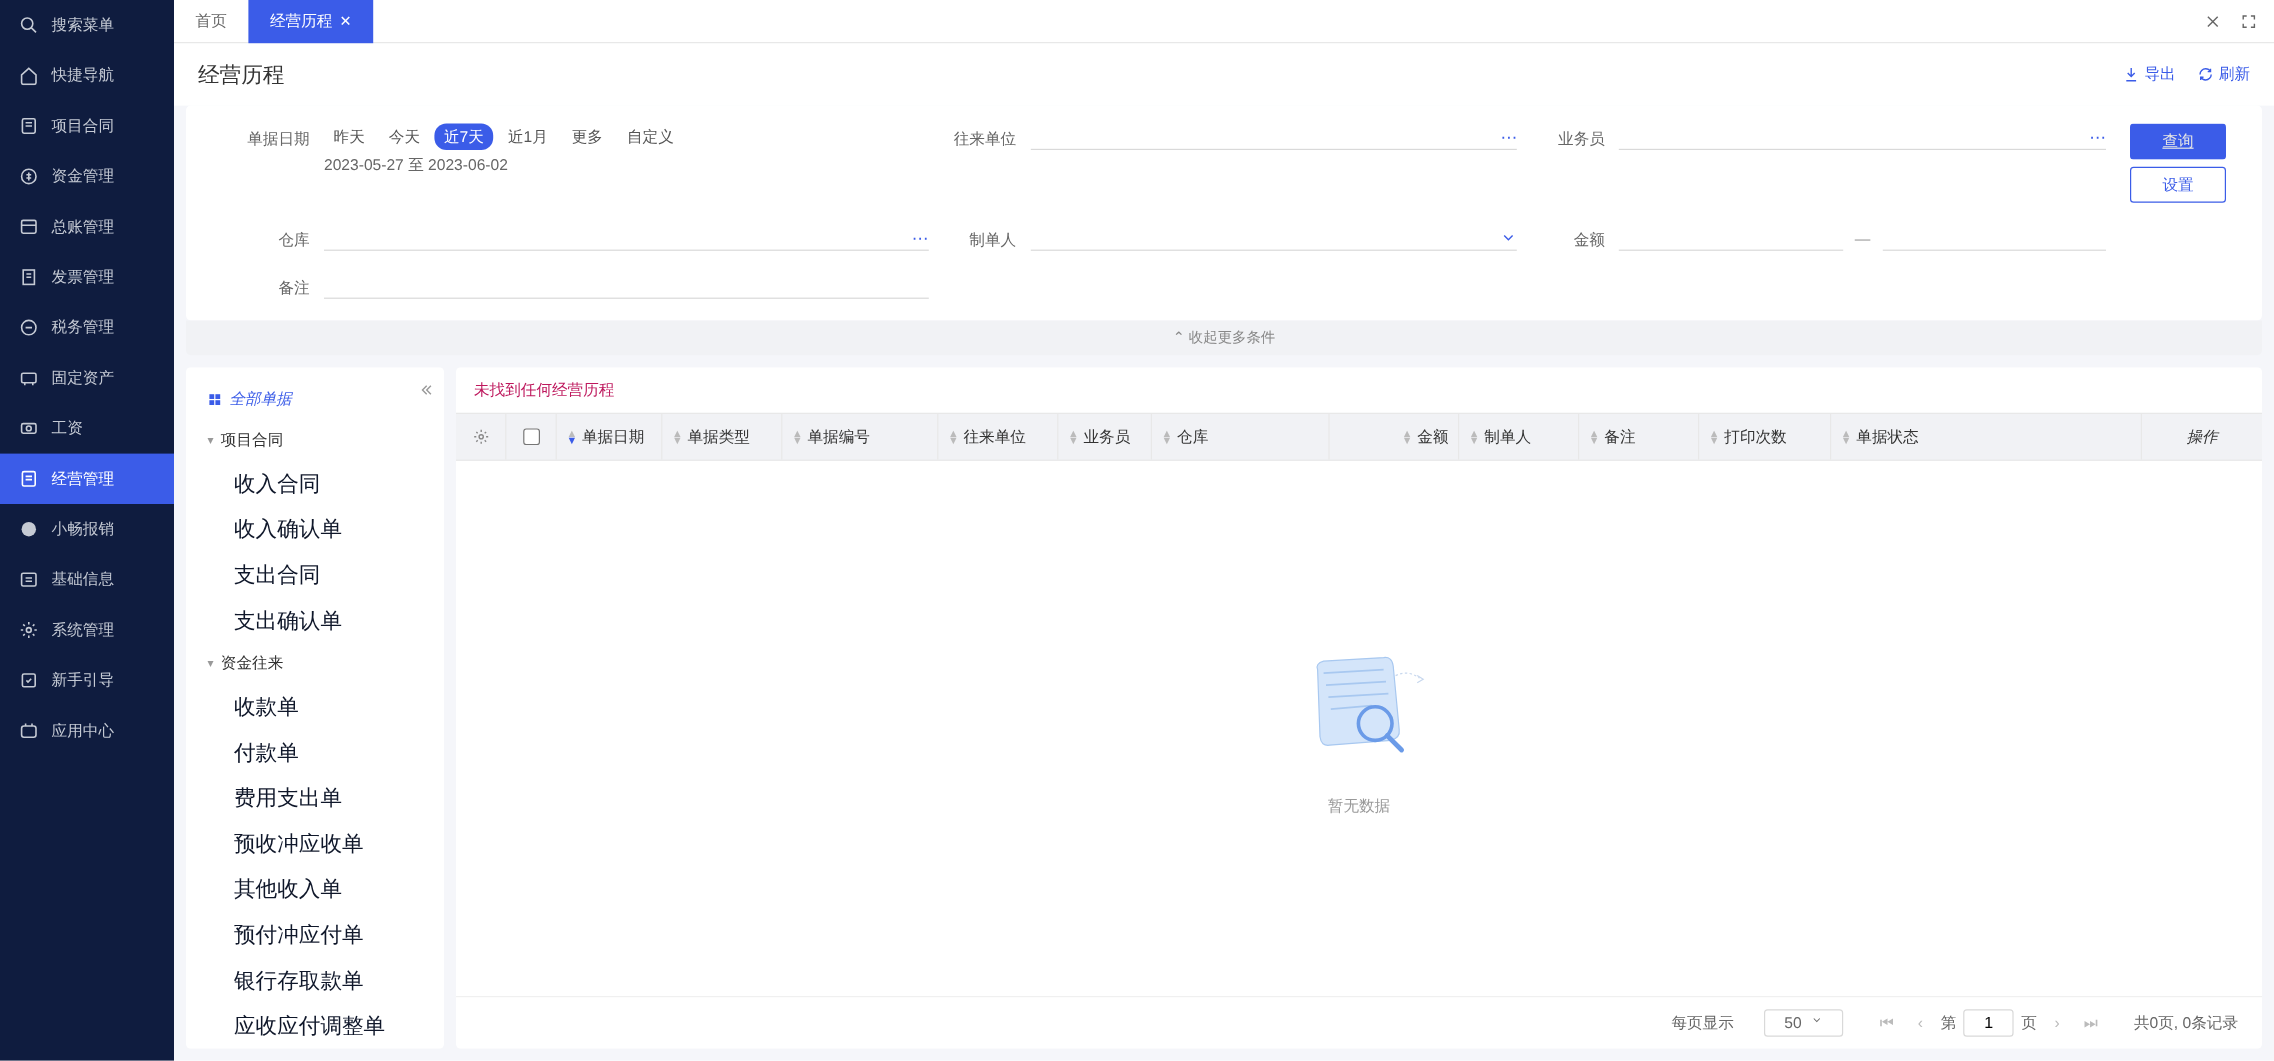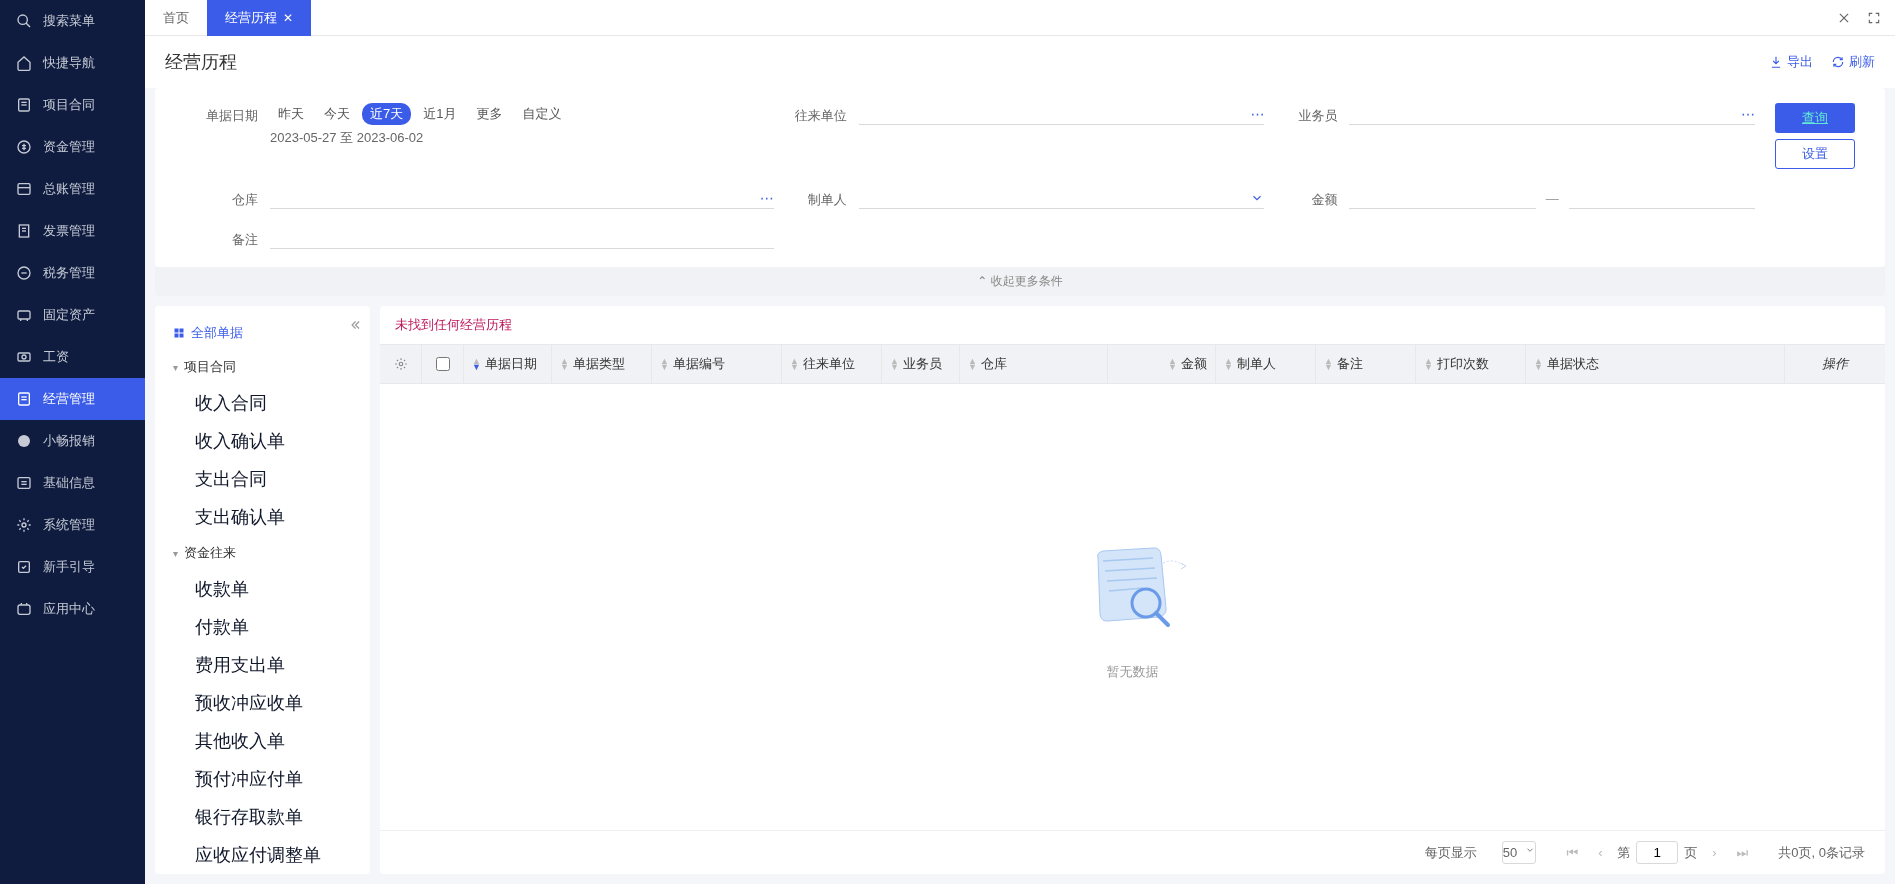--- a/index.html
+++ b/index.html
@@ -43,32 +43,32 @@
     .filter-input { border: none; border-bottom: 1px solid #d9d9d9; padding: 3px 0; width: 100%; outline: none; font-size: 13px; background: transparent; }
     .filter-input-wrap { position: relative; flex: 1; display: flex; align-items: center; }
     .filter-icon-right { position: absolute; right: 0; color: #3b5ce8; cursor: pointer; font-size: 14px; }
     .filter-dropdown-icon { position: absolute; right: 0; color: #3b5ce8; cursor: pointer; }
     .amount-range { display: flex; align-items: center; gap: 10px; flex: 1; }
     .amount-input { border: none; border-bottom: 1px solid #d9d9d9; padding: 3px 0; flex: 1; outline: none; font-size: 13px; }
     .amount-sep { color: #999; }
     
     .filter-buttons { width: 80px; display: flex; flex-direction: column; gap: 6px; margin-left: 20px; }
     .btn { padding: 5px 18px; border-radius: 3px; cursor: pointer; font-size: 13px; text-align: center; border: 1px solid transparent; }
-    .btn-primary { background: #3b5ce8; color: #5eead4; text-decoration: underline; }
+    .btn-primary { background: #3b5ce8; color: #e5e5e5; text-decoration: underline; }
     .btn-default { background: #fff; color: #3b5ce8; border-color: #3b5ce8; }
     
     .collapse-bar { text-align: center; padding: 6px 0; background: #f1f2f5; cursor: pointer; color: #888; font-size: 12px; margin: 0 10px; border-radius: 0 0 4px 4px; }
     
     
     .content-area { display: flex; flex: 1; margin: 10px; gap: 10px; overflow: hidden; }
     
     
     .category-panel { width: 215px; background: #fff; border-radius: 4px; padding: 10px 0; position: relative; }
     .category-collapse { position: absolute; right: 8px; top: 12px; cursor: pointer; color: #999; }
-    .category-header { display: flex; align-items: center; padding: 8px 18px; color: #3b5ce8; cursor: pointer; font-size: 13px; }
+    .category-header { display: flex; align-items: center; padding: 8px 18px; color: #3b5ce8; cursor: pointer; font-size: 13px; font-style: italic; }
     .category-header .icon { margin-right: 6px; }
     .category-group { }
     .category-group-title { display: flex; align-items: center; padding: 8px 18px; cursor: pointer; font-size: 13px; color: #333; }
     .category-group-title .chevron { margin-right: 6px; color: #999; font-size: 10px; }
     .category-item { padding: 7px 18px 7px 40px; cursor: pointer; font-size: 18px; color: #0f172a; }
     
     
     .table-area { flex: 1; background: #fff; border-radius: 4px; display: flex; flex-direction: column; overflow: hidden; }
     .table-notice { padding: 10px 15px; color: #be185d; font-size: 13px; }
     .table-header { display: flex; background: #f1f2f5; border-top: 1px solid #e8e8e8; border-bottom: 1px solid #e8e8e8; }
@@ -87,21 +87,21 @@
     .th-maker { width: 100px; }
     .th-remark { width: 100px; }
     .th-print { width: 110px; }
     .th-status { flex: 1; }
     .th-op { width: 100px; justify-content: center; font-style: italic; }
     
     .empty-state { flex: 1; display: flex; flex-direction: column; align-items: center; justify-content: center; color: #999; }
     .empty-illustration { width: 130px; height: 110px; margin-bottom: 20px; }
     
     .pagination { display: flex; align-items: center; justify-content: flex-end; padding: 10px 20px; border-top: 1px solid #f0f0f0; gap: 25px; font-size: 13px; color: #666; }
-    .page-size-select { border: 1px solid #d9d9d9; padding: 3px 0; border-radius: 3px; display: flex; align-items: flex-start; gap: 8px; cursor: pointer; }
+    .page-size-select { border: 1px solid #d9d9d9; padding: 3px 16px; border-radius: 3px; display: flex; align-items: flex-start; gap: 8px; cursor: pointer; }
     .page-nav { display: flex; align-items: center; gap: 6px; }
     .page-btn { width: 22px; height: 22px; display: flex; align-items: center; justify-content: center; cursor: pointer; color: #bbb; }
     .page-input { width: 42px; border: 1px solid #d9d9d9; text-align: center; padding: 3px; border-radius: 3px; }
     
     input[type="checkbox"] { width: 14px; height: 14px; }
     
     svg { display: block; }
   </style>
 </head>
 <body>

